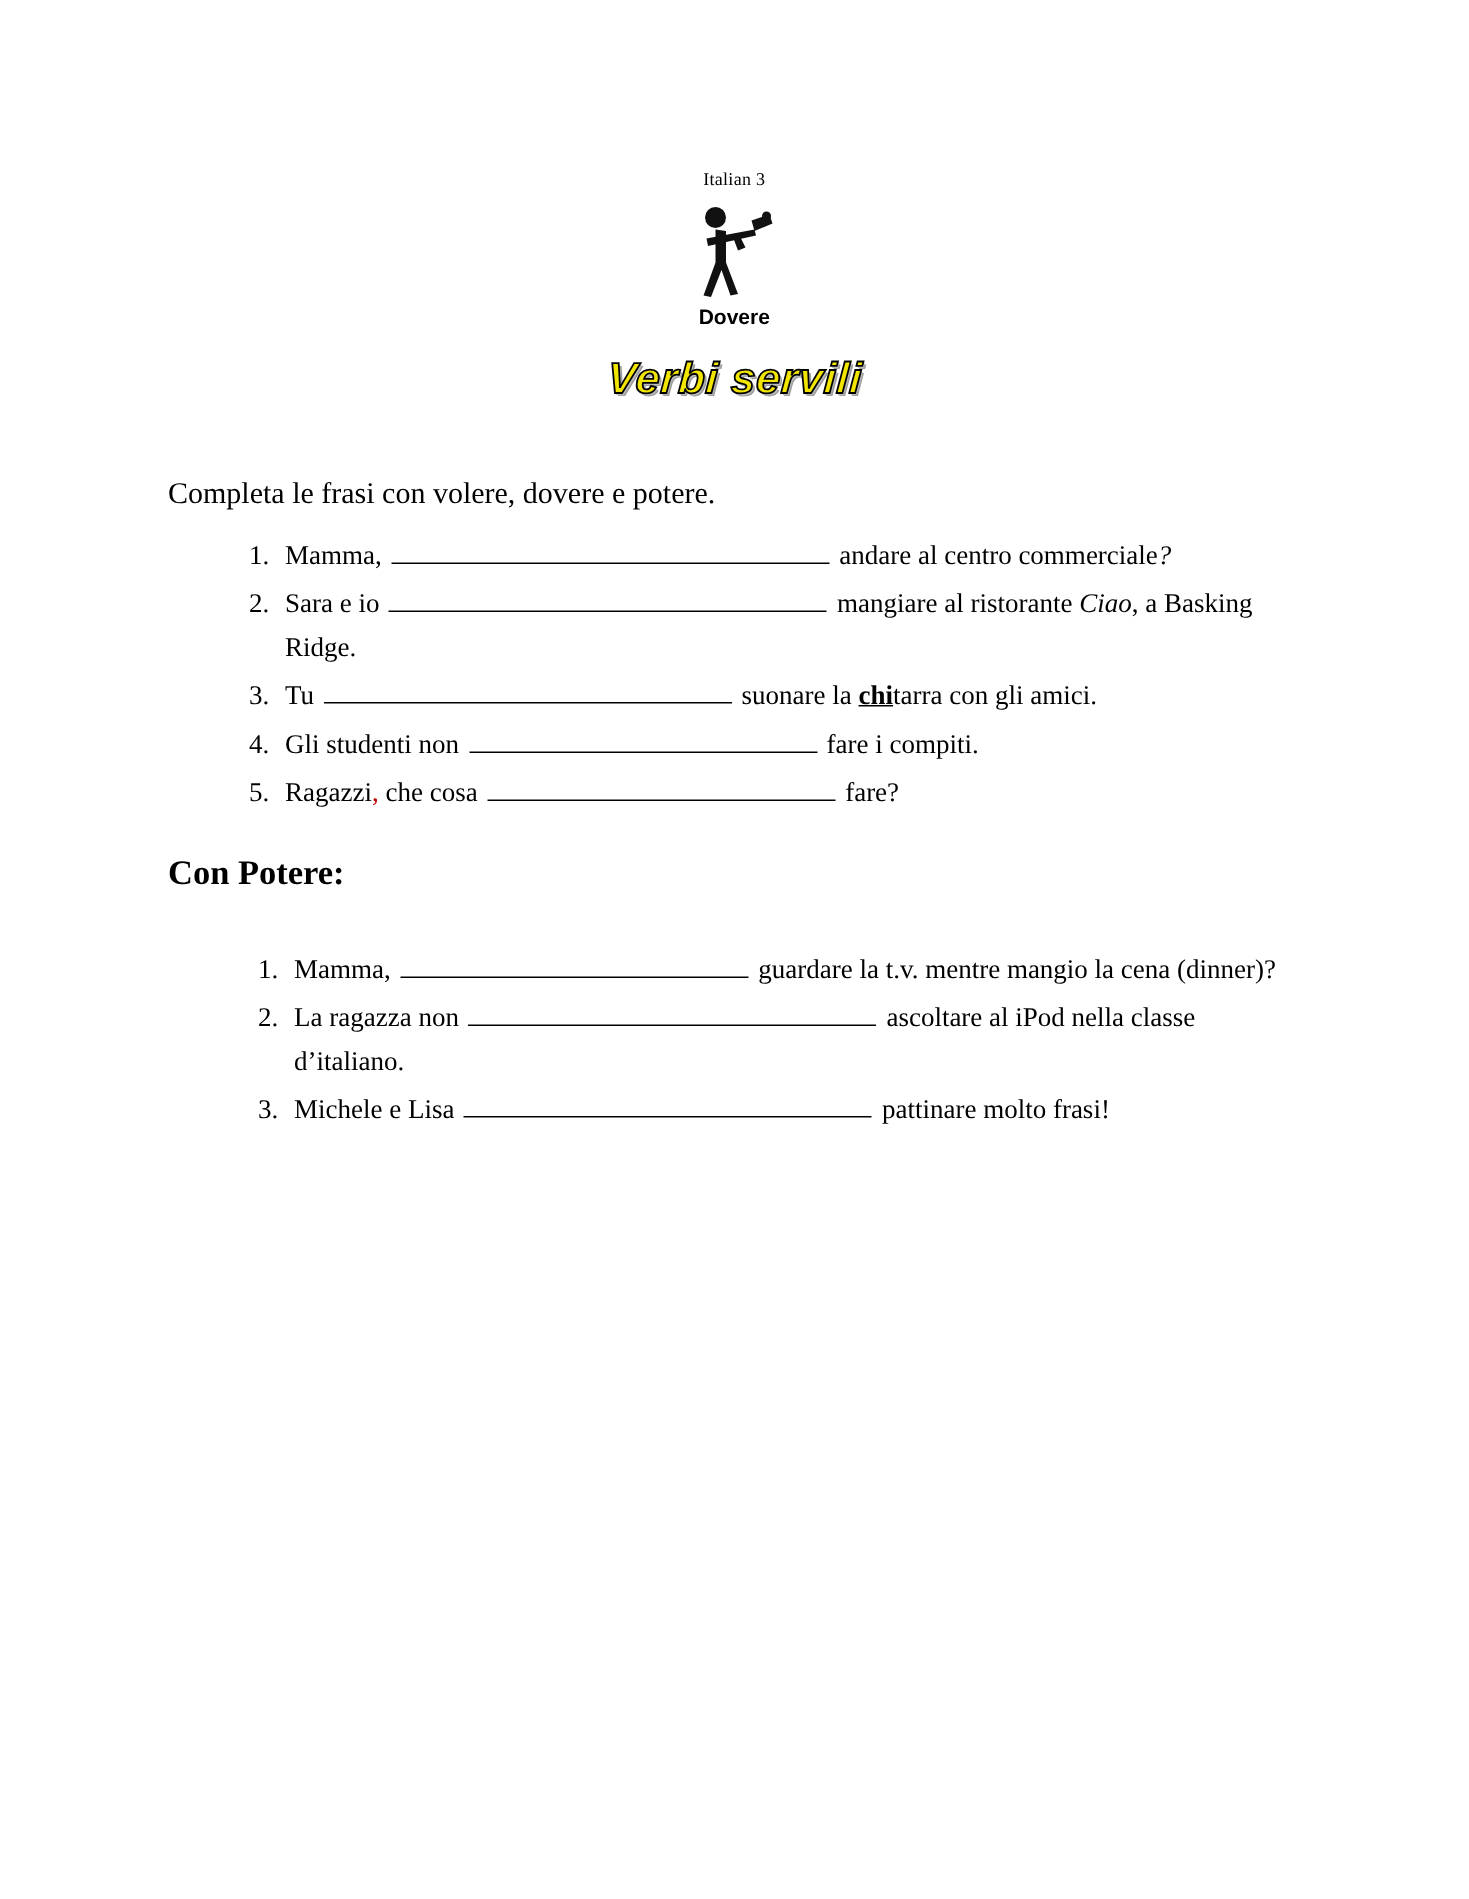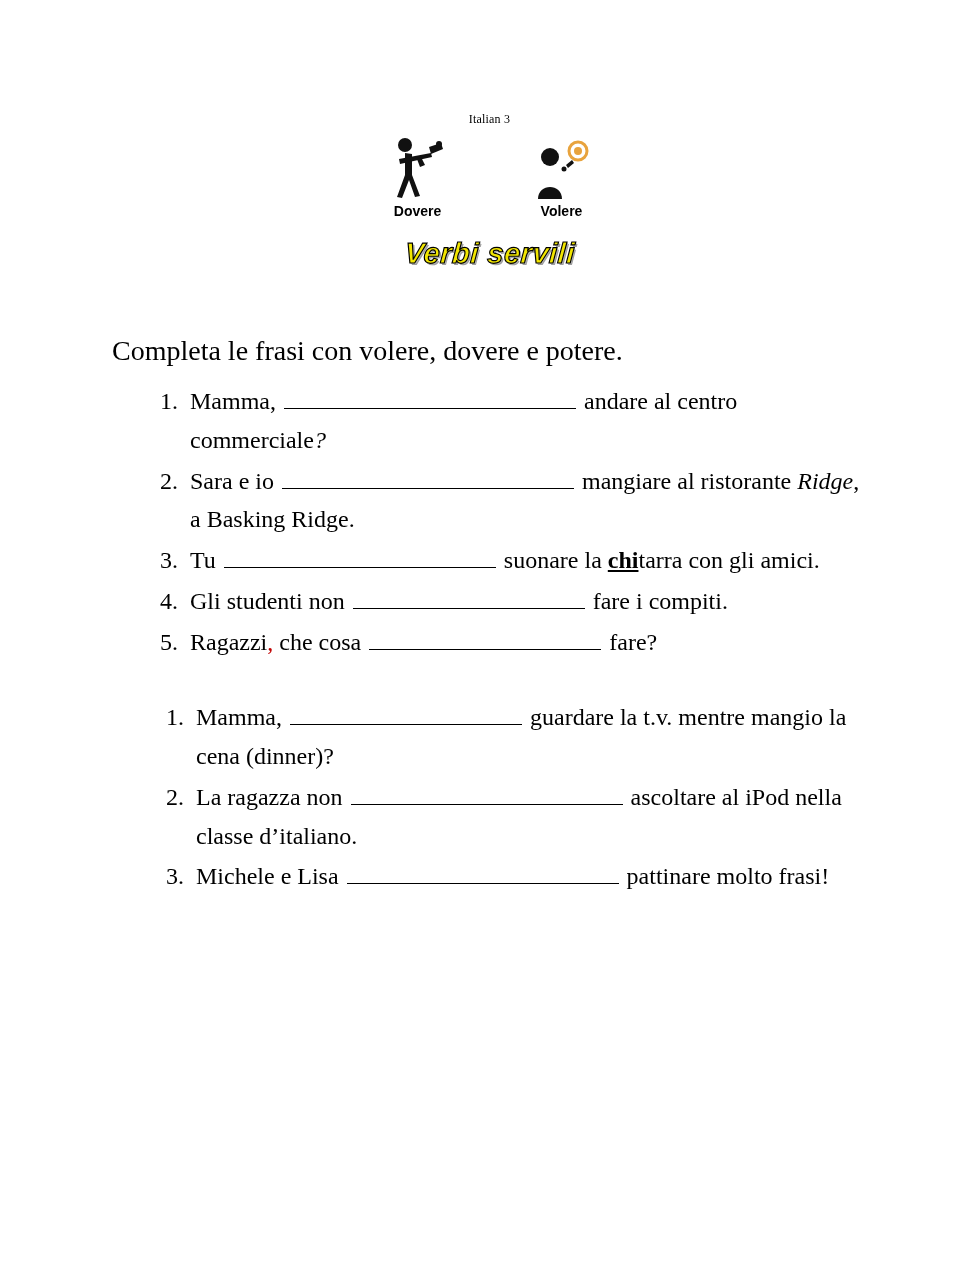--- a/index.html
+++ b/index.html
@@ -72,36 +72,36 @@
     color: #f2e600;
     letter-spacing: 0.5px;
     -webkit-text-stroke: 1.2px #000000;
     text-shadow: 1px 1px 0 #bdbdbd, 2px 2px 0 #9e9e9e;
     padding: 2px 6px;
     transform: skewX(-4deg);
   }
 
   
   .intro {
-    margin-top: 60px;
-    font-size: 28px;
+    margin-top: 44px;
+    font-size: 20px;
     line-height: 1.35;
   }
   .section-head {
     margin-top: 26px;
     font-size: 23px;
     font-weight: bold;
   }
   .section-head .u {
     text-decoration: underline;
   }
   ol.items {
     margin: 12px 0 0 0;
     padding-left: 72px;
-    font-size: 24px;
+    font-size: 18px;
     line-height: 1.62;
   }
   ol.items li {
     margin-bottom: 2px;
     padding-left: 6px;
   }
   .blank {
     display: inline-block;
     border-bottom: 1.5px solid #000;
     vertical-align: baseline;
@@ -138,33 +138,20 @@
             <path d="M20 24 L52 18 L53 22 L21 29 Z" fill="#111"></path>
             <path d="M50 12 L62 8 L64 14 L52 19 Z" fill="#111"></path>
             <path d="M42 22 L46 30 L41 32 L38 24 Z" fill="#111"></path>
             <circle cx="60" cy="9" r="3" fill="#111"></circle>
           </svg>
         </span>
         <div class="clipart-label">Dovere</div>
       </div>
 
 
-      <div class="clipart">
-        <span>
-          <svg width="72" height="66" viewBox="0 0 72 66">
-            <circle cx="24" cy="22" r="9" fill="#111"></circle>
-            <path d="M12 64 C12 48, 36 48, 36 64 Z" fill="#111"></path>
-            <circle cx="52" cy="16" r="9" fill="none" stroke="#e8a33d" stroke-width="3"></circle>
-            <circle cx="52" cy="16" r="4" fill="#e8a33d"></circle>
-            <path d="M40 30 L46 25 L48 28 L42 33 Z" fill="#111"></path>
-            <circle cx="38" cy="34" r="2.5" fill="#111"></circle>
-          </svg>
-        </span>
-        <div class="clipart-label">Volere</div>
-      </div>
 
     </div>
 
     <div class="wordart-wrap">
       <span class="wordart">Verbi servili</span>
     </div>
 
   </div>
 
   <div class="intro">Completa le frasi con volere, dovere e potere.</div>
@@ -172,39 +159,42 @@
 
   <ol class="items">
     <li>
       <span>Mamma,</span>
       <span class="blank b-xl"></span>
       <span> andare al centro commerciale</span><em class="it">?</em>
     </li>
     <li>
       <span>Sara e io </span>
       <span class="blank b-xl"></span>
-      <span> mangiare al ristorante </span><em class="it">Ridge</em><span>, a Basking Ridge.</span>
+      <span> mangiare al ristorante </span><em class="it">Ciao</em><span>, a Basking Ridge.</span>
     </li>
     <li>
       <span>Tu </span>
       <span class="blank b-lg"></span>
       <span> suonare la </span><span class="bold-u">chi</span><span>tarra con gli amici.</span>
     </li>
     <li>
       <span>Gli studenti non </span>
       <span class="blank b-md"></span>
       <span> fare i compiti.</span>
     </li>
     <li>
       <span>Ragazzi</span><span class="red">,</span><span> che cosa </span>
       <span class="blank b-md"></span>
       <span> fare?</span>
     </li>
   </ol>
 
+  <div class="section-head">
+    <span>Con Potere:</span>
+  </div>
 
   <ol class="items potere">
     <li>
       <span>Mamma,</span>
       <span class="blank b-md"></span>
       <span> guardare la t.v. mentre mangio la cena (dinner)?</span>
     </li>
     <li>
       <span>La ragazza non </span>
       <span class="blank b-lg"></span>

